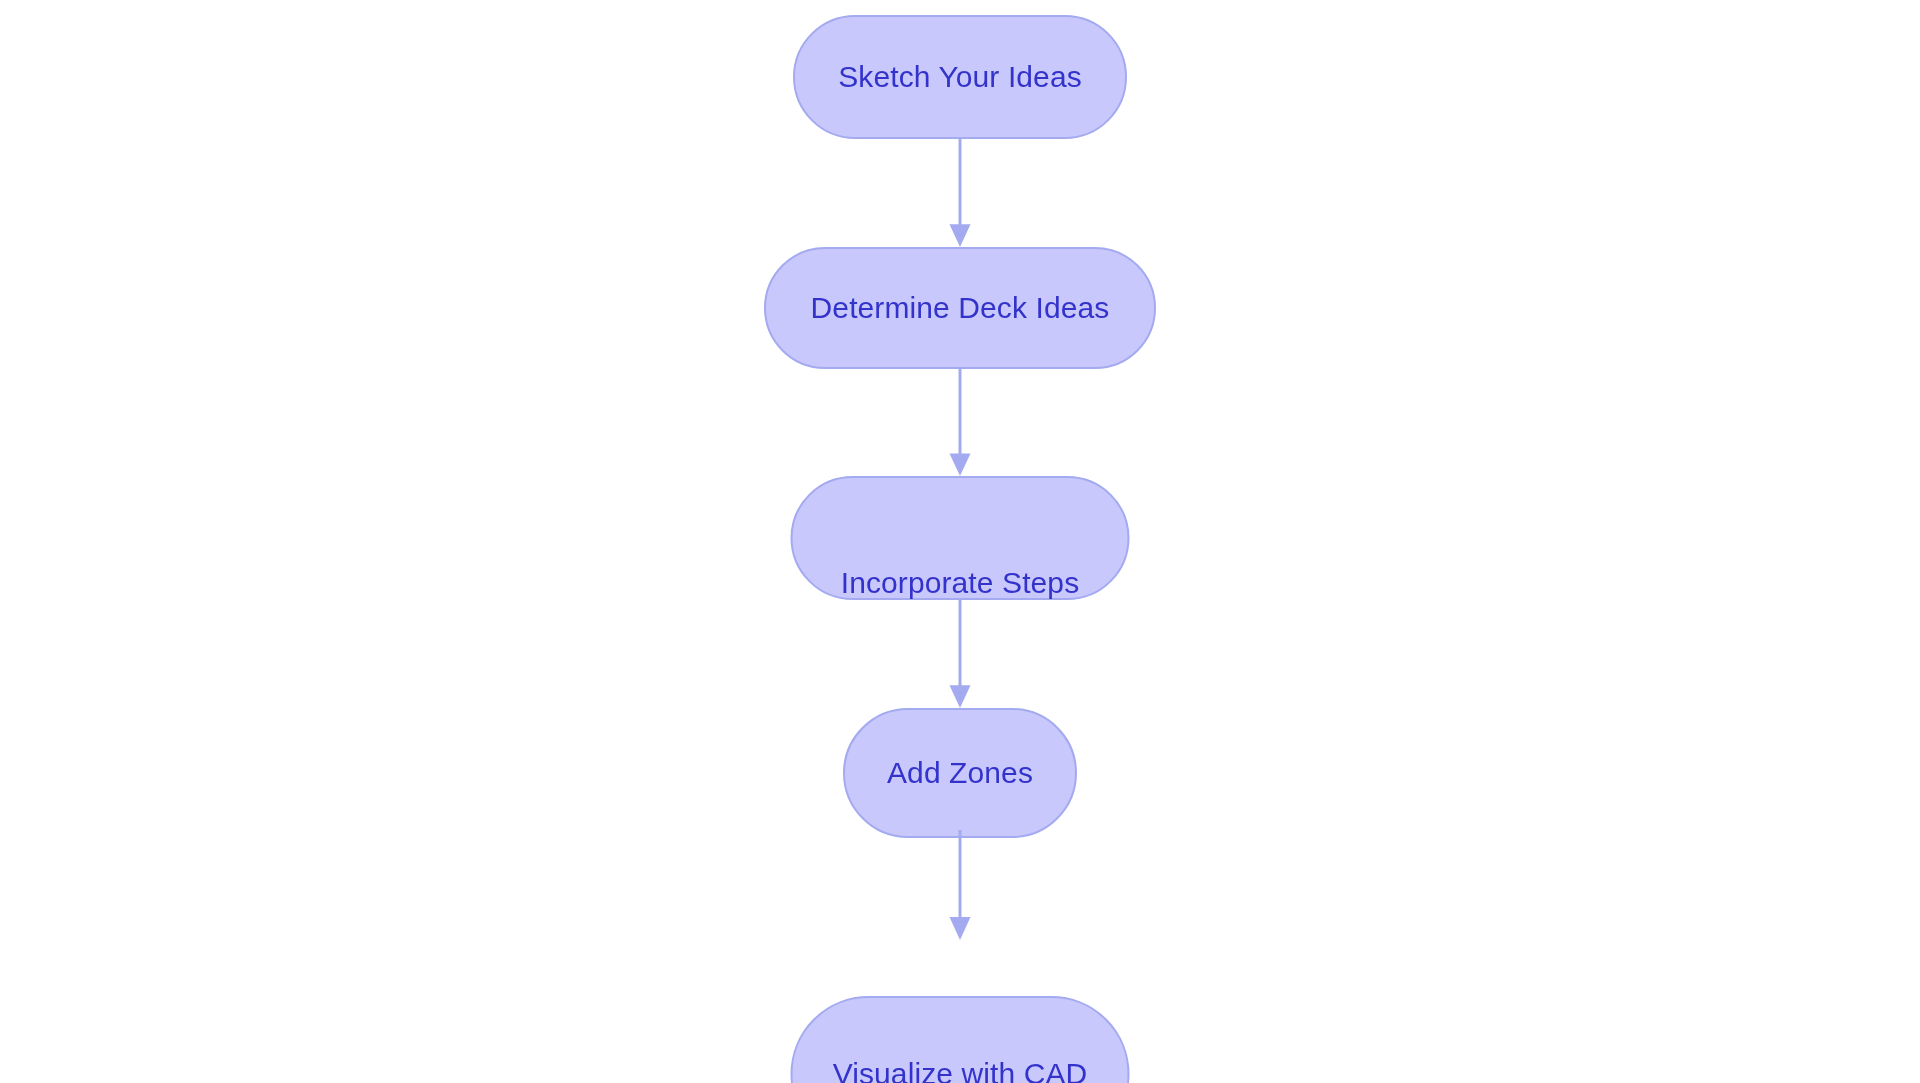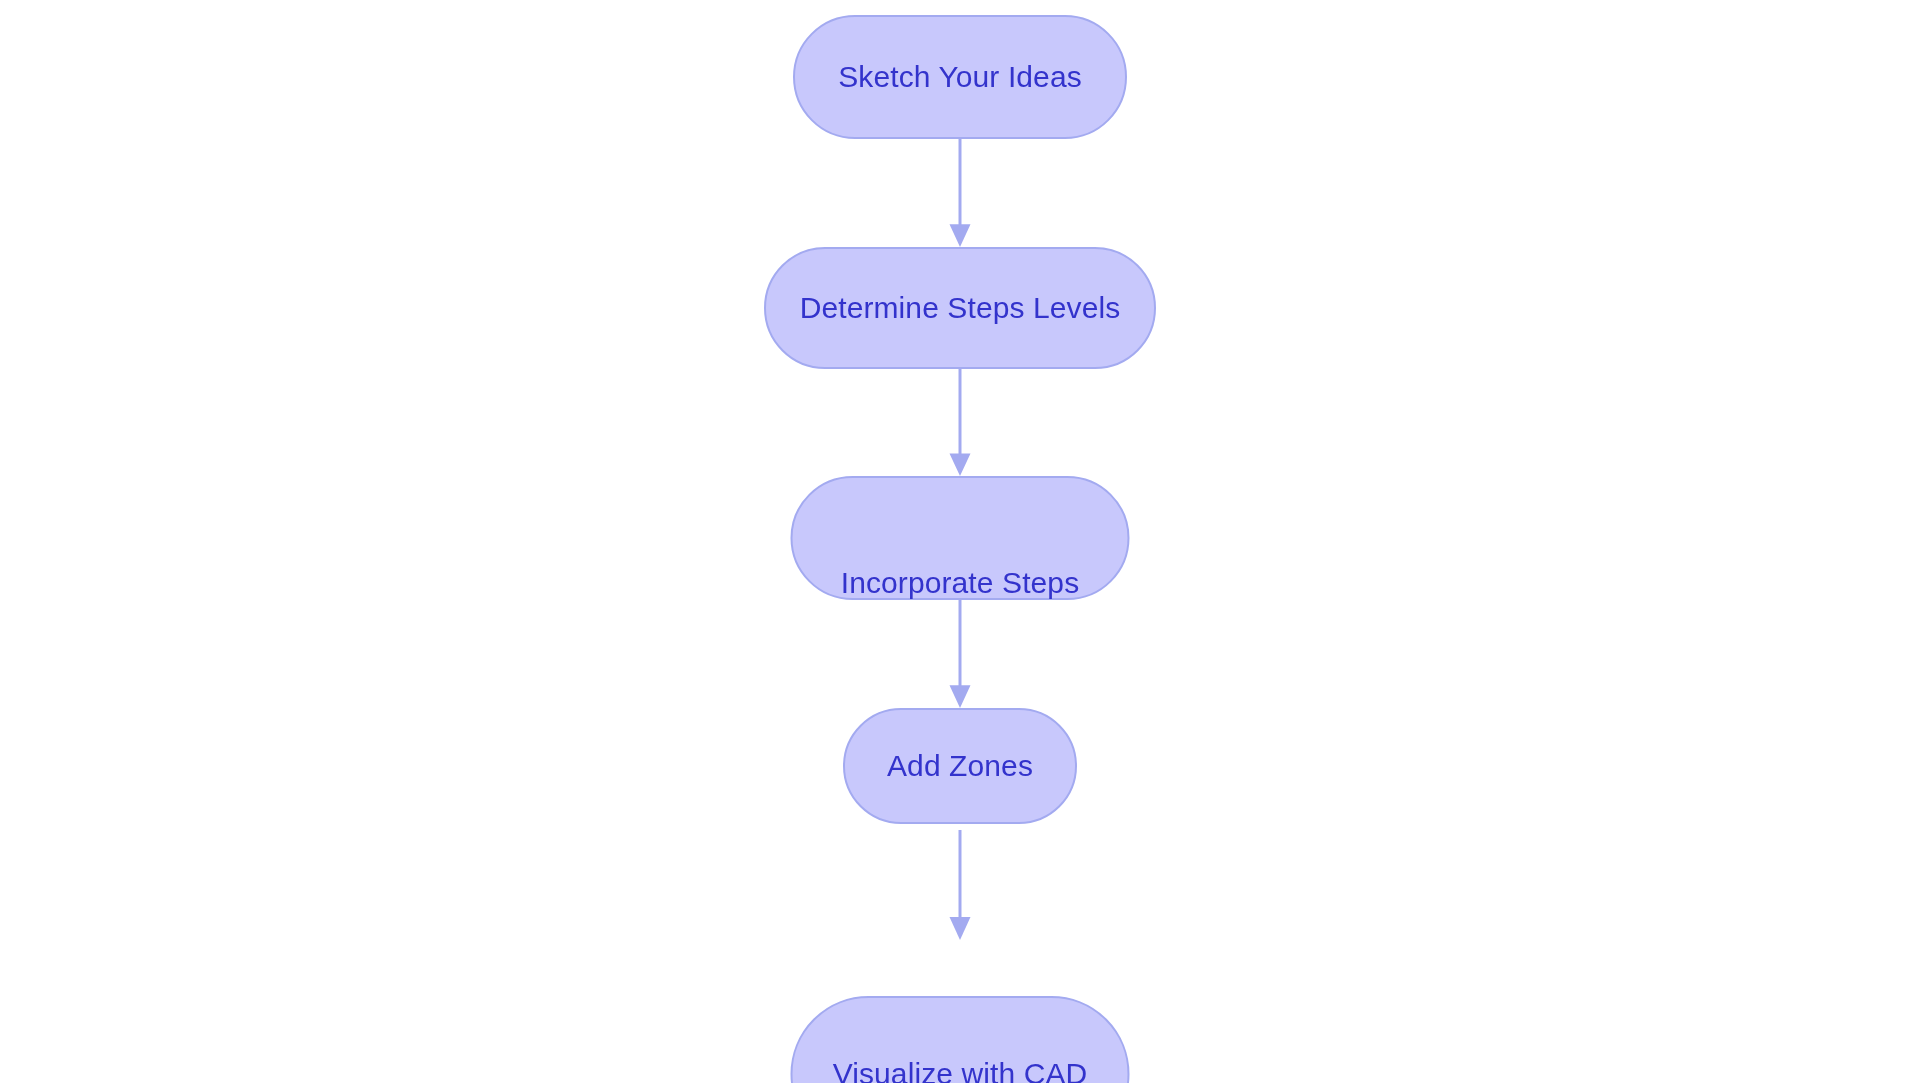--- a/index.html
+++ b/index.html
@@ -72,42 +72,42 @@
   </div>
 
   <div class="flow-connector" style="top: 139px; height: 108px;">
     <svg viewBox="0 0 26 100" preserveAspectRatio="none">
       <line x1="13" y1="0" x2="13" y2="82" stroke="#a3aaf0" stroke-width="3" vector-effect="non-scaling-stroke"></line>
       <polygon points="13,100 2.5,79 23.5,79" fill="#a3aaf0"></polygon>
     </svg>
   </div>
 
   <div class="flow-node" style="top: 247px; width: 392px; height: 122px;">
-    <span class="node-label">Determine Steps Levels</span>
+    <span class="node-label">Determine Deck Ideas</span>
   </div>
 
   <div class="flow-connector" style="top: 369px; height: 107px;">
     <svg viewBox="0 0 26 100" preserveAspectRatio="none">
       <line x1="13" y1="0" x2="13" y2="82" stroke="#a3aaf0" stroke-width="3" vector-effect="non-scaling-stroke"></line>
       <polygon points="13,100 2.5,79 23.5,79" fill="#a3aaf0"></polygon>
     </svg>
   </div>
 
   <div class="flow-node" style="top: 476px; width: 339px; height: 124px; align-items: flex-end;">
     <span class="node-label">Incorporate Steps</span>
   </div>
 
   <div class="flow-connector" style="top: 600px; height: 108px;">
     <svg viewBox="0 0 26 100" preserveAspectRatio="none">
       <line x1="13" y1="0" x2="13" y2="82" stroke="#a3aaf0" stroke-width="3" vector-effect="non-scaling-stroke"></line>
       <polygon points="13,100 2.5,79 23.5,79" fill="#a3aaf0"></polygon>
     </svg>
   </div>
 
-  <div class="flow-node" style="top: 708px; width: 234px; height: 116px;">
+  <div class="flow-node" style="top: 708px; width: 234px; height: 130px;">
     <span class="node-label">Add Zones</span>
   </div>
 
   <div class="flow-connector" style="top: 830px; height: 110px;">
     <svg viewBox="0 0 26 100" preserveAspectRatio="none">
       <line x1="13" y1="0" x2="13" y2="82" stroke="#a3aaf0" stroke-width="3" vector-effect="non-scaling-stroke"></line>
       <polygon points="13,100 2.5,79 23.5,79" fill="#a3aaf0"></polygon>
     </svg>
   </div>
 

